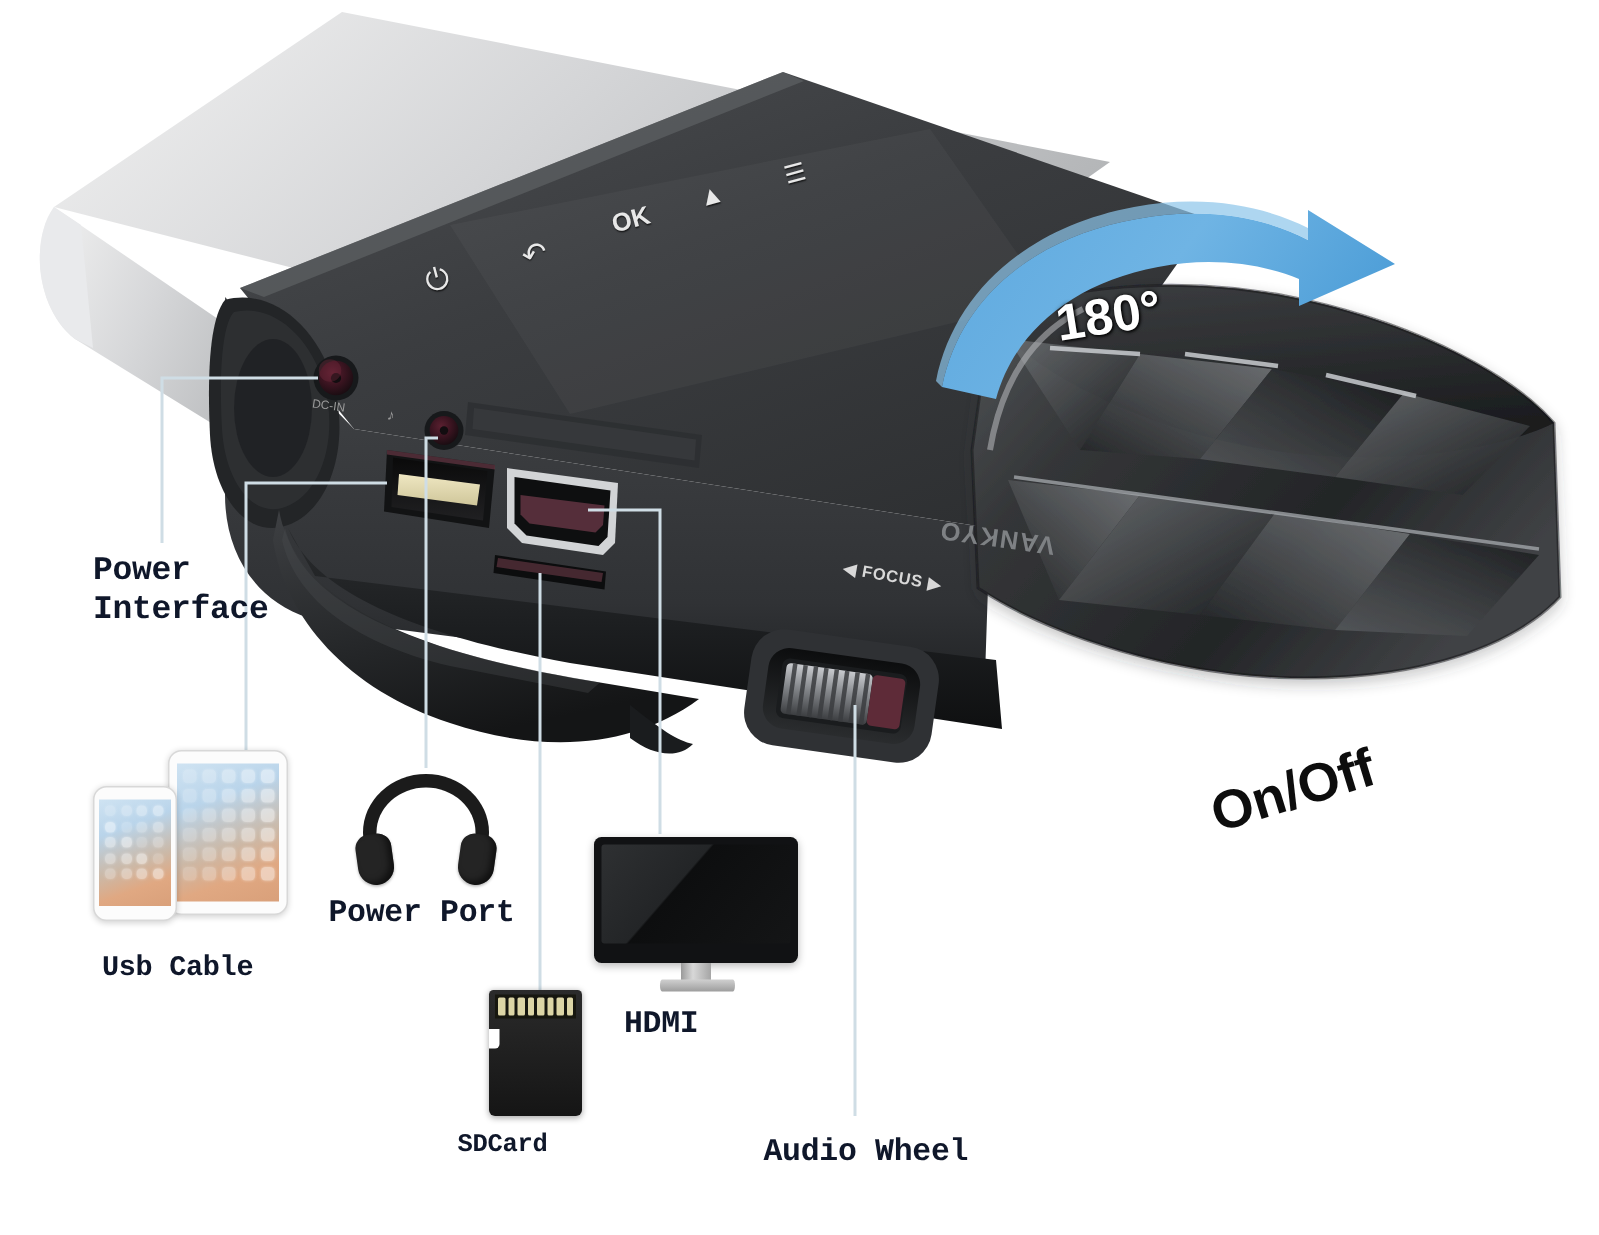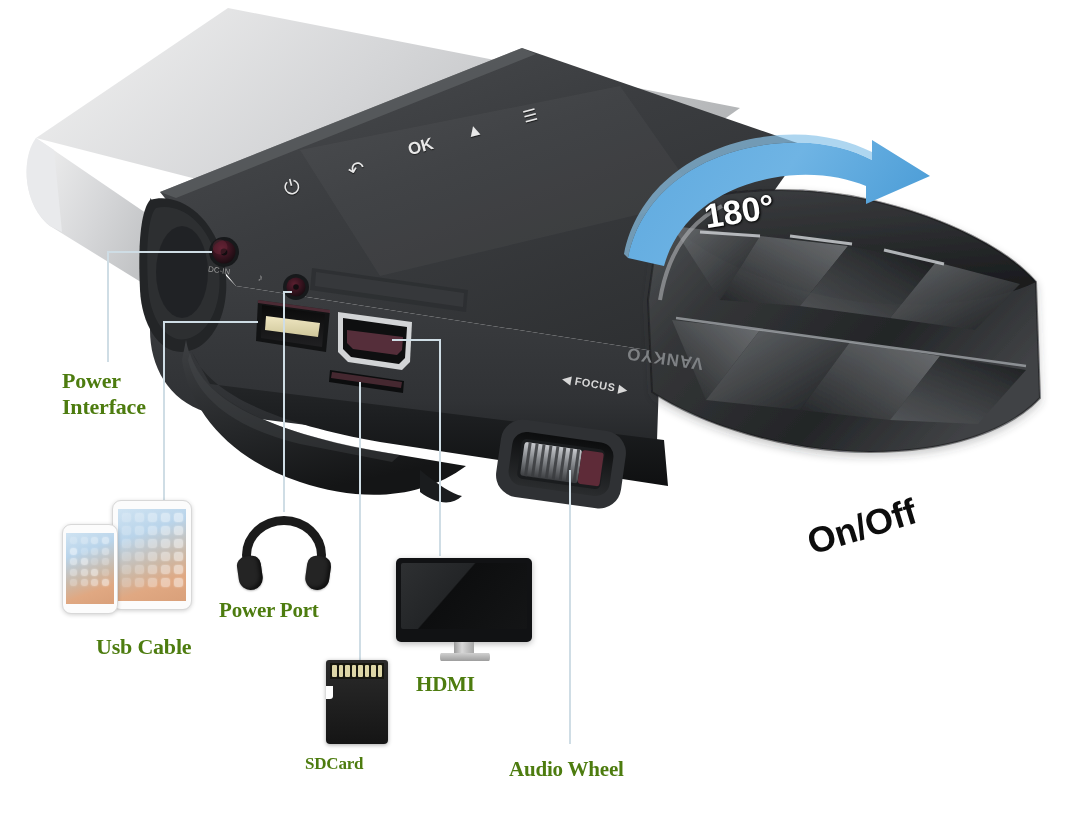--- a/index.html
+++ b/index.html
@@ -14,23 +14,23 @@
     position: relative;
     width: 1066px;
     height: 823px;
     background: #ffffff;
     overflow: hidden;
   }
 
   
   .label {
     position: absolute;
-    color: #4d7c0f;
+    color: #0f172a;
     font-weight: bold;
-    font-family: Liberation Serif, serif;
+    font-family: Liberation Mono, monospace;
     white-space: pre-line;
     line-height: 1.18;
     letter-spacing: -0.2px;
   }
 
   
   #projector { position: absolute; left:0; top:0; width: 1066px; height: 823px; }
 
   
   .acc { position: absolute; }
@@ -520,21 +520,21 @@
         <span></span>
         <span></span>
         <span></span>
     </div>
     <div class="sd-notch" style="left:0px; top:26px; width:7px; height:13px;"></div>
   </div>
 
   <div class="label" style="left:62px; top:368px; font-size:22px;">Power
 Interface</div>
 
-  <div class="label" style="left:68px; top:634px; font-size:22px;margin-left:28px;">Usb Cable</div>
+  <div class="label" style="left:68px; top:634px; font-size:19px;">Usb Cable</div>
 
   <div class="label" style="left:219px; top:598px; font-size:21px;">Power Port</div>
 
   <div class="label" style="left:305px; top:754px; font-size:17px;">SDCard</div>
 
   <div class="label" style="left:416px; top:672px; font-size:21px;">HDMI</div>
 
   <div class="label" style="left:509px; top:757px; font-size:21px;">Audio Wheel</div>
 
 </div>

